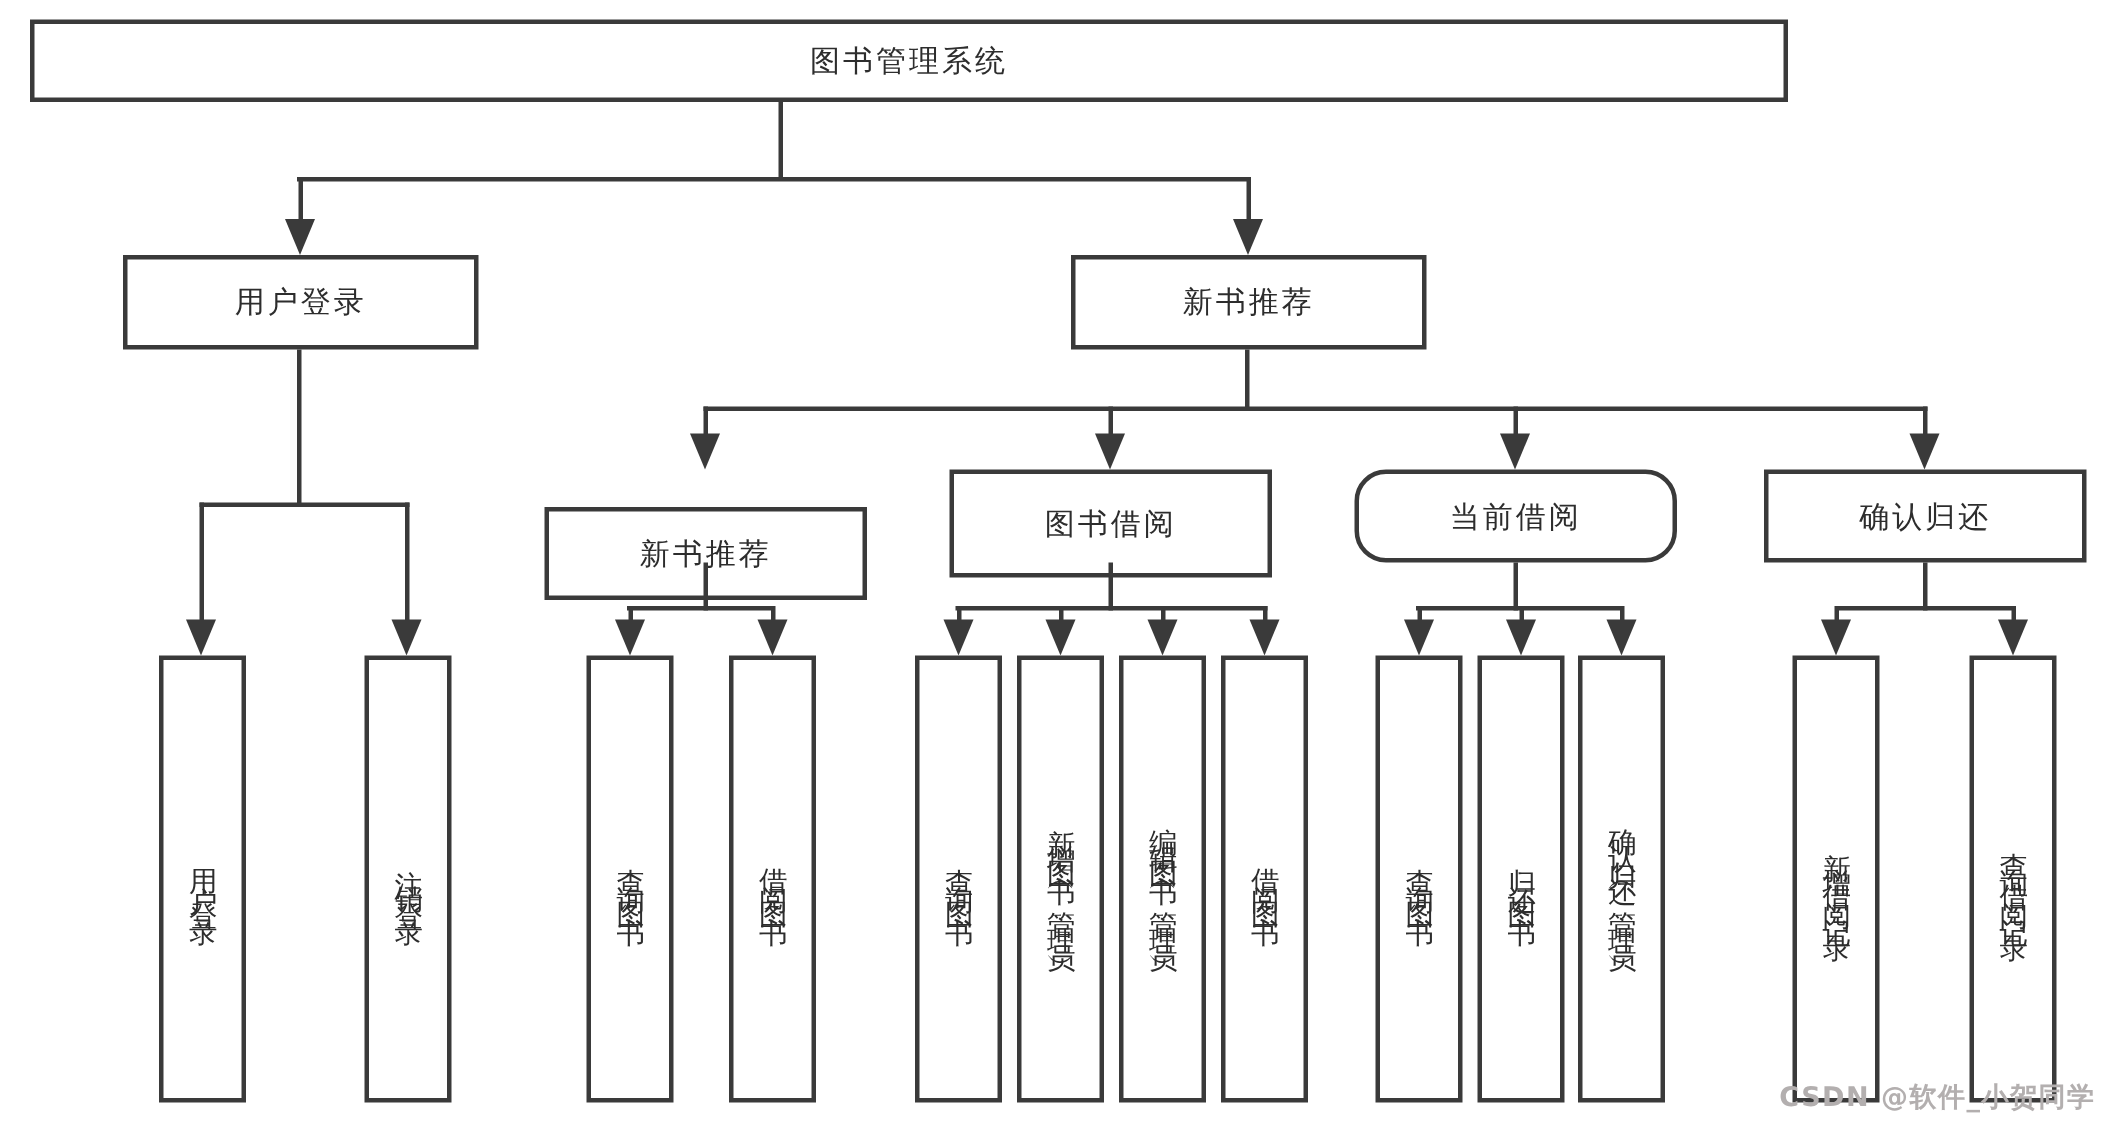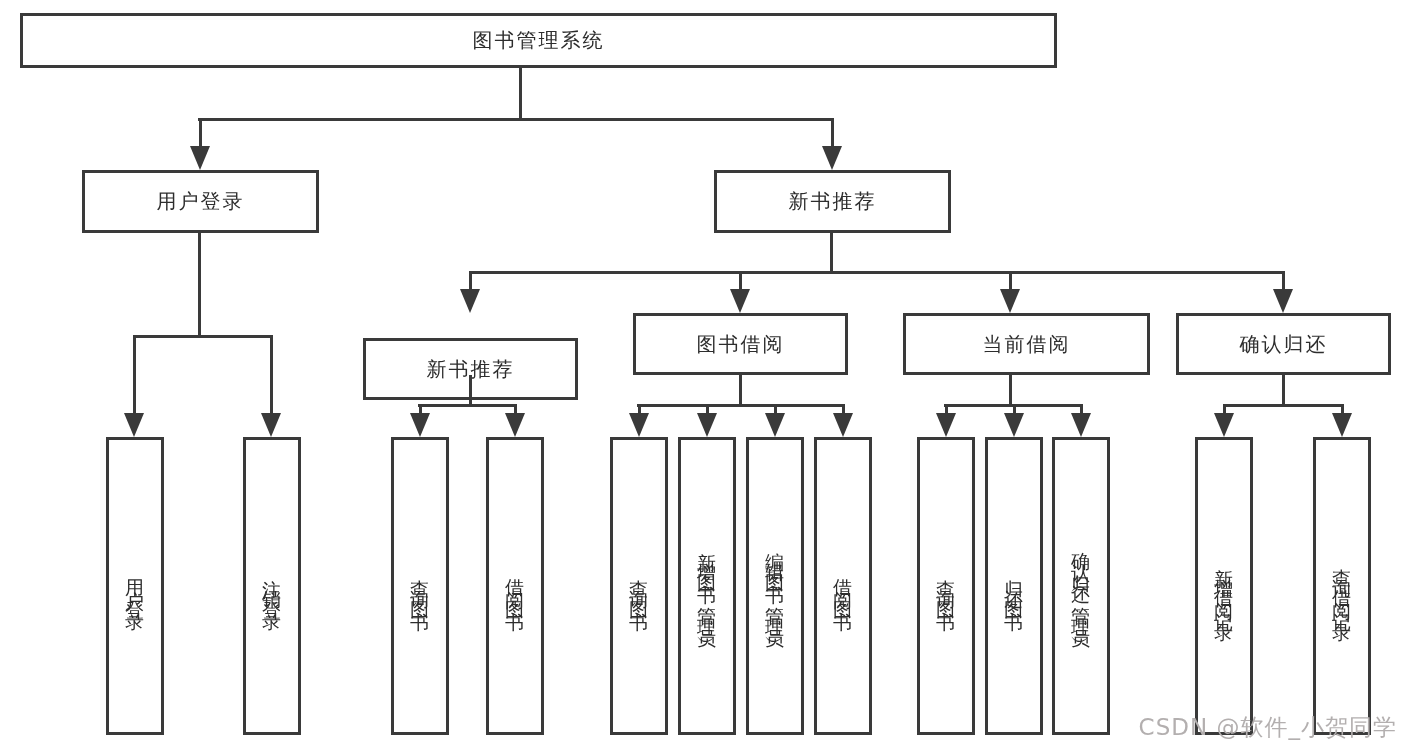--- a/index.html
+++ b/index.html
@@ -31,34 +31,34 @@
     height:calc(100% - 22px); background:var(--line);
   }
   .arrow .head {
     position:absolute; bottom:0; left:50%; margin-left:-10px;
     width:0; height:0;
     border-left:10px solid transparent; border-right:10px solid transparent;
     border-top:24px solid var(--line);
   }
   .watermark {
     position:absolute; right:8px; bottom:4px; z-index:10;
-    color:var(--watermark); font-size:23px; letter-spacing:1px; white-space:nowrap;
+    color:var(--watermark); font-size:18px; letter-spacing:1px; white-space:nowrap;font-weight:bold;
   }
 </style>
 </head>
 <body>
 
-<div class="node h" style="left:20px; top:13px; width:1037px; height:55px;">图书管理系统</div>
+<div class="node h" style="left:20px; top:13px; width:1172px; height:55px;">图书管理系统</div>
 
 <div class="node h" style="left:82px; top:170px; width:237px; height:63px;">用户登录</div>
 <div class="node h" style="left:714px; top:170px; width:237px; height:63px;">新书推荐</div>
 
 <div class="node h" style="left:363px; top:313px; width:215px; height:62px;margin-top:25px;">新书推荐</div>
-<div class="node h" style="left:633px; top:313px; width:215px; height:62px;">图书借阅</div>
-<div class="node h" style="left:903px; top:313px; width:247px; height:62px;">当前借阅</div>
+<div class="node h" style="left:633px; top:313px; width:215px; height:72px;">图书借阅</div>
+<div class="node h" style="left:903px; top:313px; width:215px; height:62px;border-radius:21px;">当前借阅</div>
 <div class="node h" style="left:1176px; top:313px; width:215px; height:62px;">确认归还</div>
 
 <div class="node v" style="left:106px; top:437px; width:58px; height:298px;">用户登录</div>
 <div class="node v" style="left:243px; top:437px; width:58px; height:298px;">注销登录</div>
 
 <div class="node v" style="left:391px; top:437px; width:58px; height:298px;">查询图书</div>
 <div class="node v" style="left:486px; top:437px; width:58px; height:298px;">借阅图书</div>
 
 <div class="node v" style="left:610px; top:437px; width:58px; height:298px;">查询图书</div>
 <div class="node v" style="left:678px; top:437px; width:58px; height:298px;">新增图书（管理员）</div>

